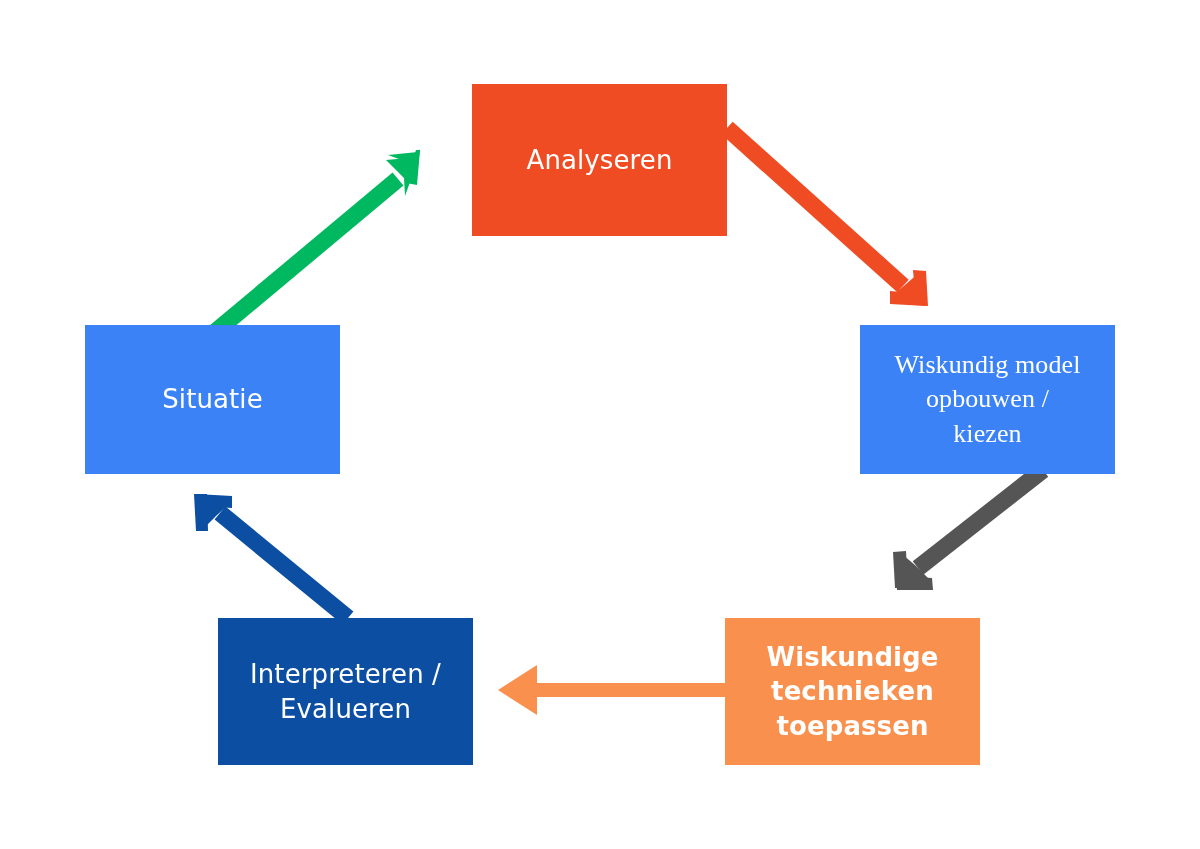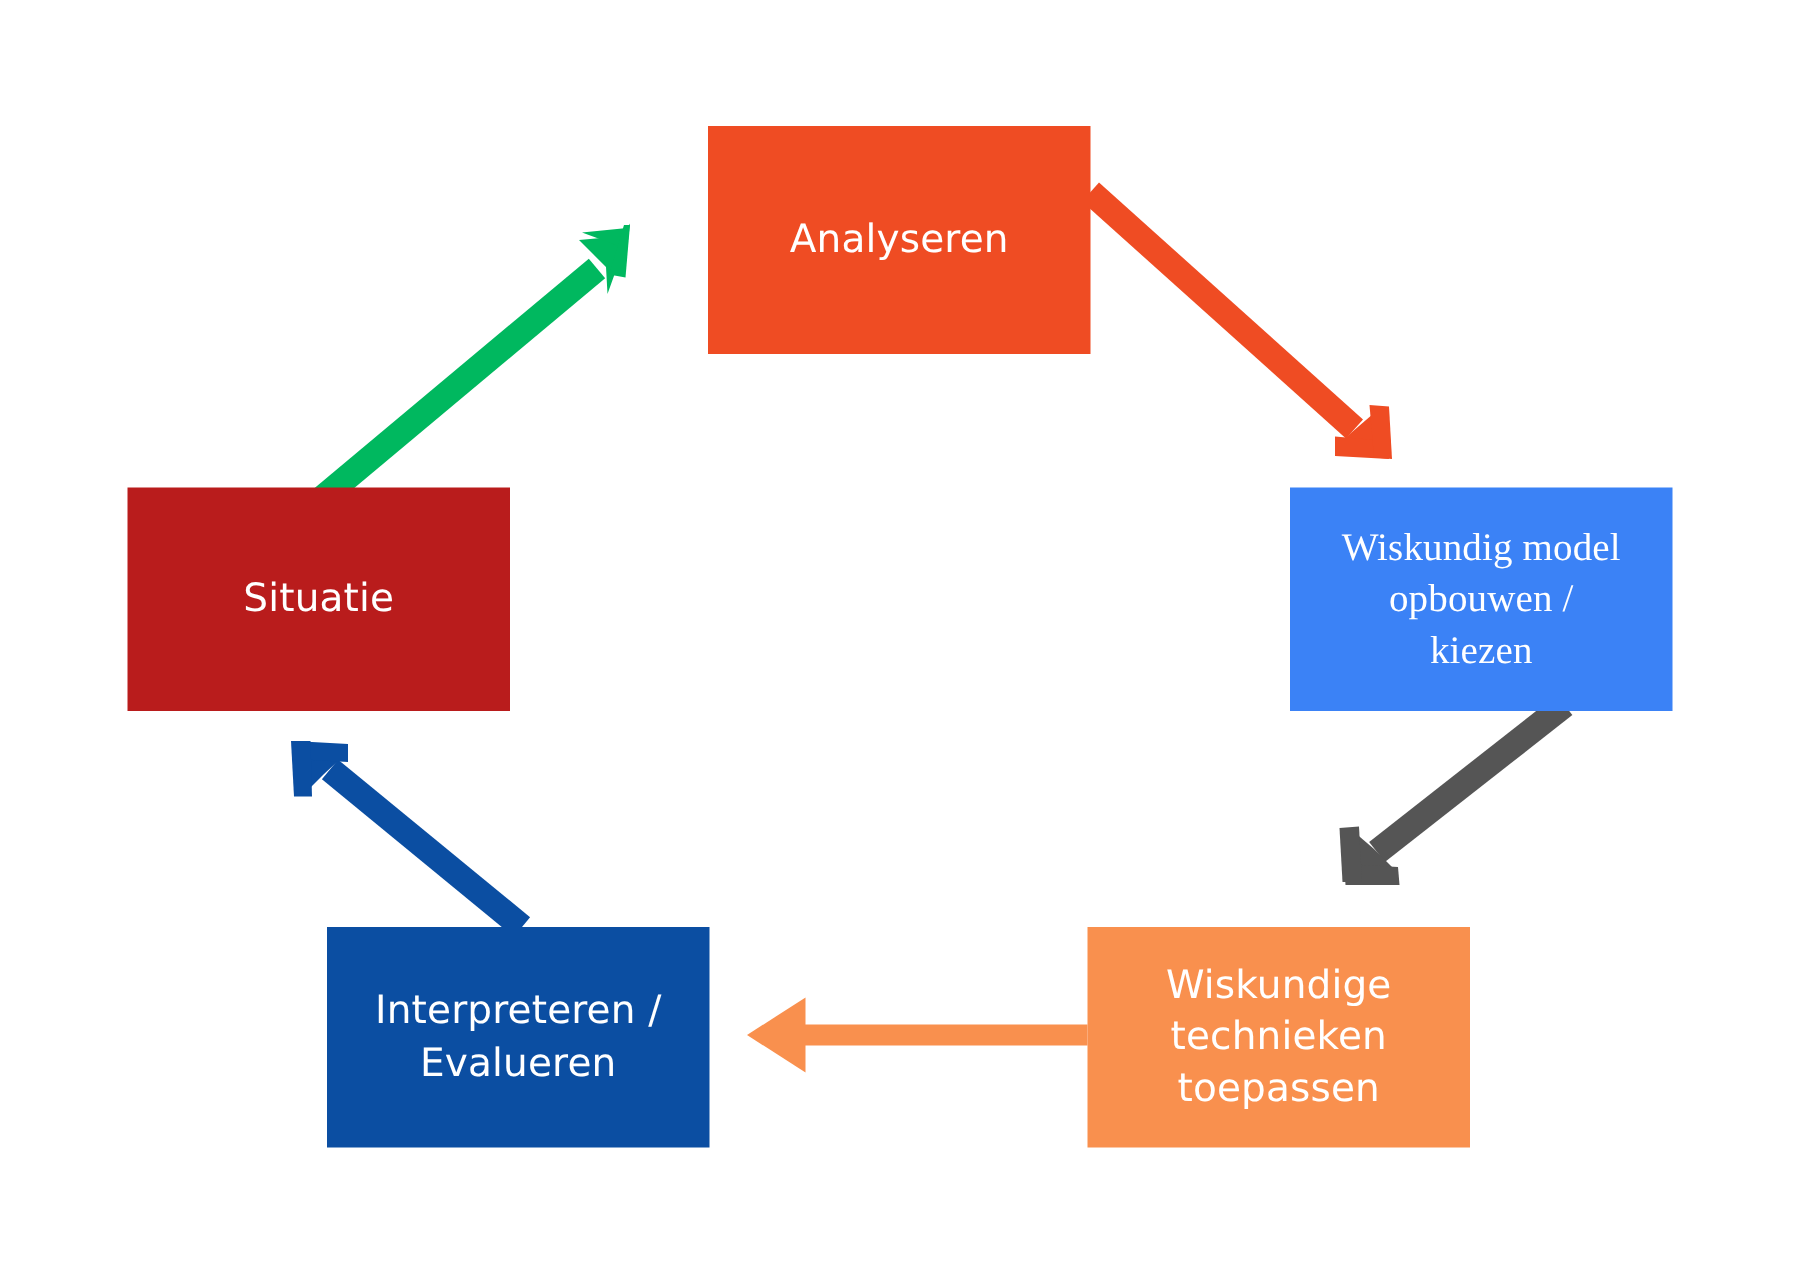--- a/index.html
+++ b/index.html
@@ -44,21 +44,21 @@
   }
 
   
   #node-analyseren {
     left: 472px; top: 84px; width: 255px; height: 152px;
   }
   #node-model {
     left: 860px; top: 325px; width: 255px; height: 149px;
   }
   #node-technieken {
-    left: 725px; top: 618px; width: 255px; height: 147px;
+    left: 725px; top: 618px; width: 255px; height: 147px; font-weight: bold;
   }
   #node-interpreteren {
     left: 218px; top: 618px; width: 255px; height: 147px; text-align: center;
   }
   #node-situatie {
     left: 85px; top: 325px; width: 255px; height: 149px;
   }
 </style>
 </head>
 <body>
@@ -116,17 +116,17 @@
     <span class="node-label">Wiskundige
 technieken
 toepassen</span>
   </div>
 
   <div class="node" id="node-interpreteren" style="background:#0b4ea2;">
     <span class="node-label">Interpreteren /
 Evalueren</span>
   </div>
 
-  <div class="node" id="node-situatie" style="background:#b91c1c;">
+  <div class="node" id="node-situatie" style="background:#3b82f6;">
     <span class="node-label">Situatie</span>
   </div>
 
 </div>
 
 </body></html>

